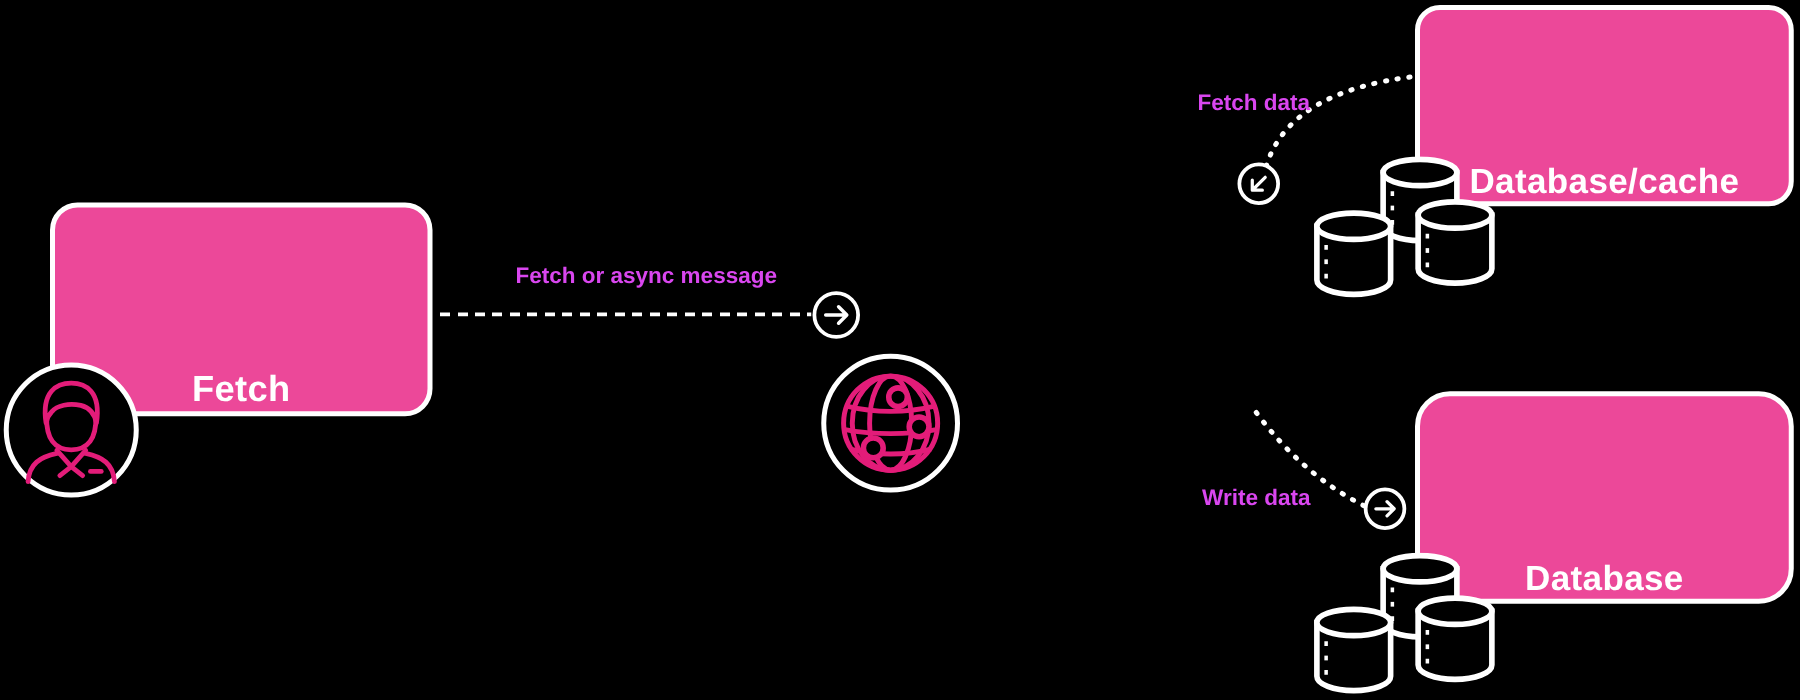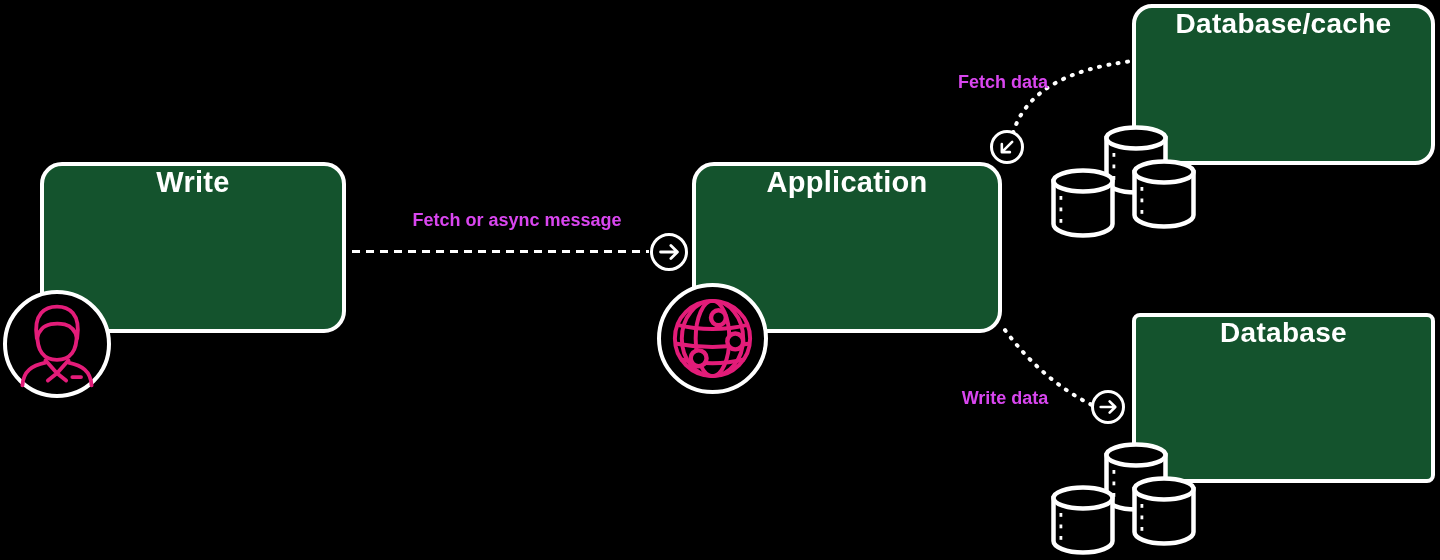--- a/index.html
+++ b/index.html
@@ -19,25 +19,25 @@
   .dotted-curve {
     fill: none;
     stroke: #fff;
     stroke-width: 4;
     stroke-dasharray: 1 8.5;
     stroke-linecap: round;
   }
   .node {
     position: absolute;
     box-sizing: border-box;
-    background: #14532d;
+    background: #ec4899;
     border: 4px solid #fff;
     border-radius: 22px;
     display: flex;
-    align-items: flex-start;
+    align-items: flex-end;
     justify-content: center;
   }
   .node-label {
     color: #fff;
     font-weight: bold;
     font-size: 29px;
     letter-spacing: 0.3px;
     white-space: nowrap;
   }
   .badge {
@@ -72,32 +72,29 @@
 <div class="canvas">
 
   <svg class="overlay" width="1440" height="560" viewBox="0 0 1440 560">
     <path class="dotted-curve" d="M1013,133 Q1031,73 1133,61"></path>
     <path class="dotted-curve" d="M1005,330 Q1042,380 1092,405"></path>
   </svg>
 
   <div class="dashed-line" style="left:352px; top:250px; width:297px;"></div>
 
   <div class="node" style="left:40px; top:162px; width:306px; height:171px;">
-    <span class="node-label">Write</span>
+    <span class="node-label">Fetch</span>
   </div>
 
-  <div class="node" style="left:692px; top:162px; width:310px; height:171px;">
-    <span class="node-label">Application</span>
-  </div>
 
   <div class="node" style="left:1132px; top:4px; width:303px; height:161px; border-radius:20px;">
     <span class="node-label" style="font-size:28px;">Database/cache</span>
   </div>
 
-  <div class="node" style="left:1132px; top:313px; width:303px; height:170px; border-radius:8px;">
+  <div class="node" style="left:1132px; top:313px; width:303px; height:170px; border-radius:28px;">
     <span class="node-label" style="font-size:28px;">Database</span>
   </div>
 
   <div class="edge-label" style="left:381px; top:210px; width:272px;">Fetch or async message</div>
   <div class="edge-label" style="left:930px; top:72px; width:146px;">Fetch data</div>
   <div class="edge-label" style="left:932px; top:388px; width:146px;">Write data</div>
 
   <div class="badge arrow-badge" style="left:650px; top:233px; width:38px; height:38px;">
     <svg class="icon-svg" width="30" height="30" viewBox="0 0 32 32">
       <path d="M7 16 H24 M18 9 L25 16 L18 23" stroke="#fff" stroke-width="3" fill="none" stroke-linecap="round" stroke-linejoin="round"></path>

